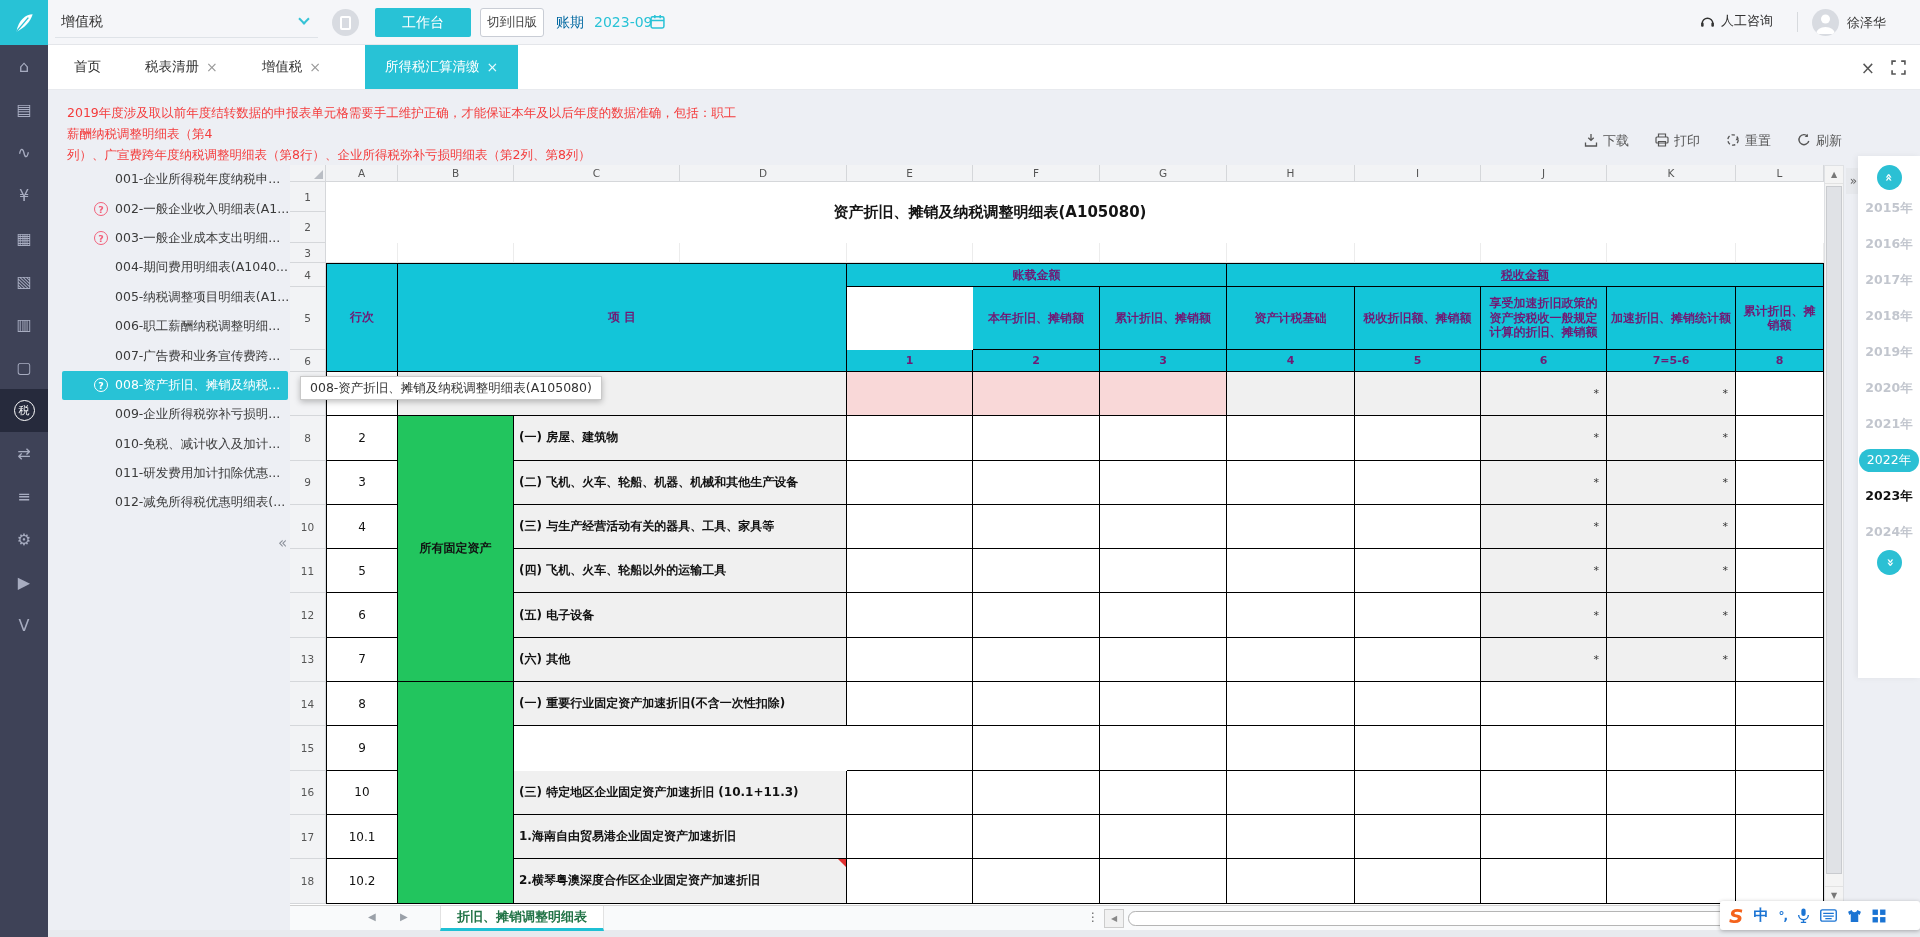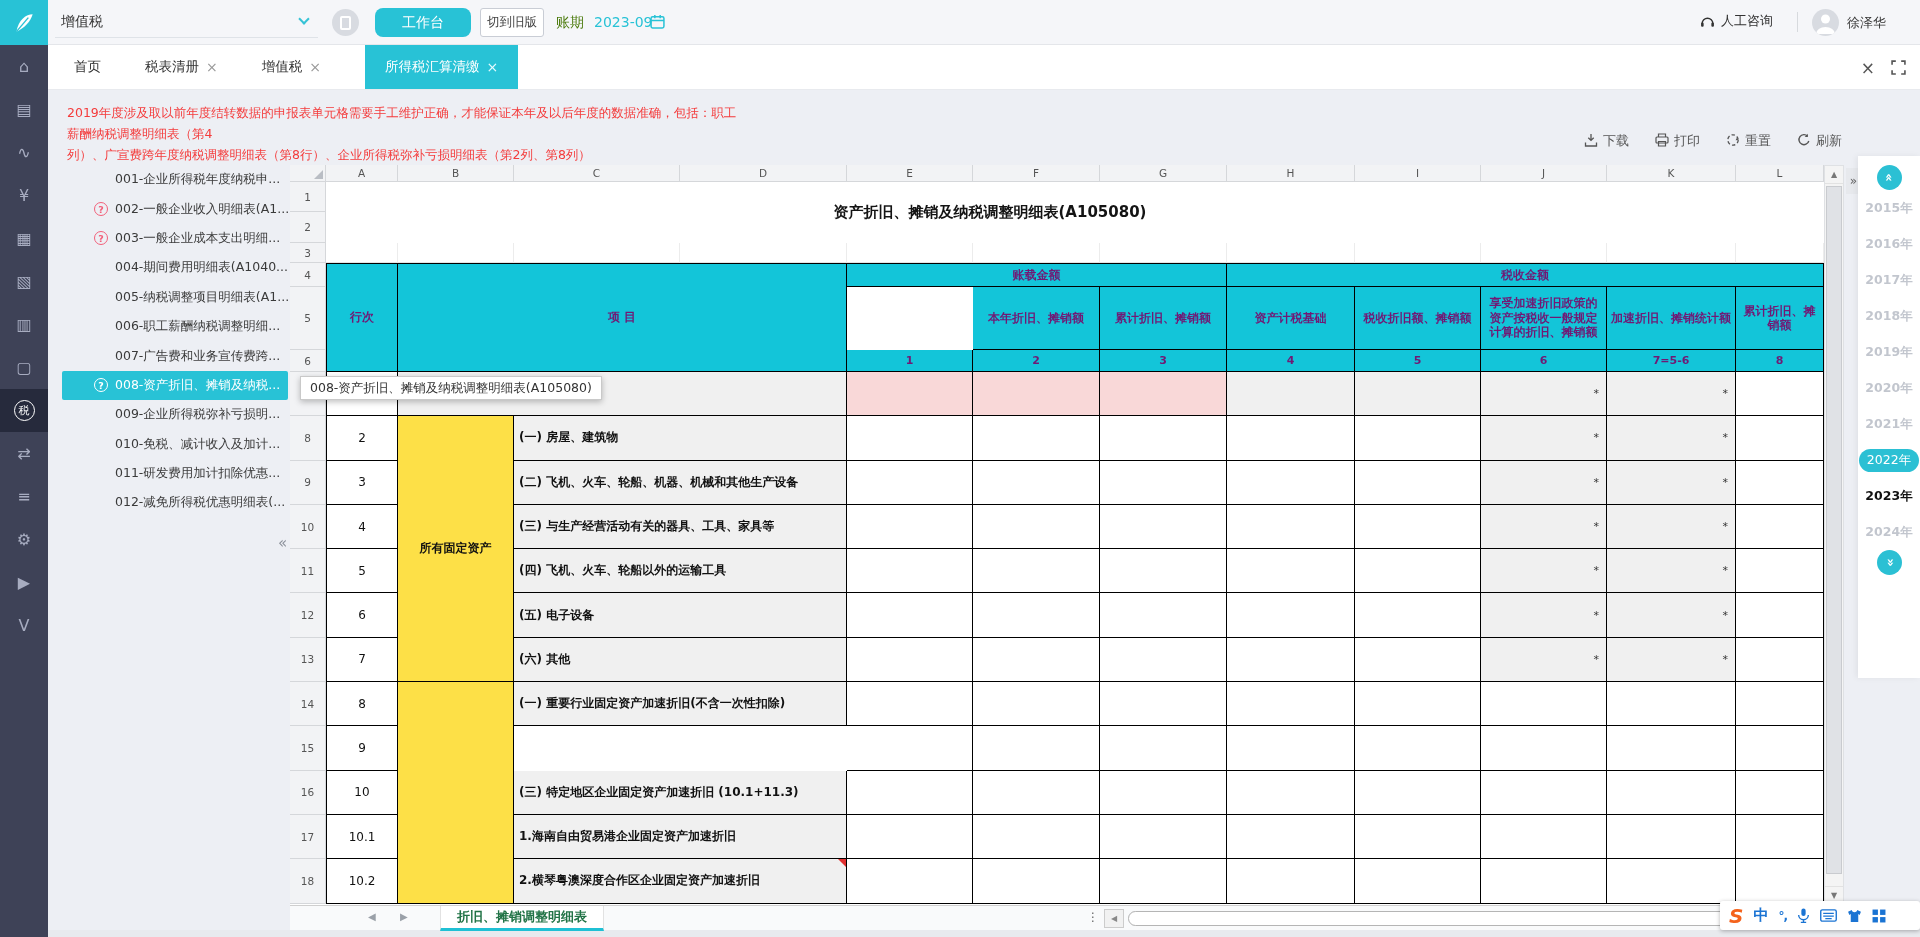--- a/index.html
+++ b/index.html
@@ -7,23 +7,23 @@
   .screen{position:relative;width:1920px;height:937px;overflow:hidden;background:#edeff4;}
 
   
   .topbar{position:absolute;left:0;top:0;width:1920px;height:45px;background:#f5f6f9;border-bottom:1px solid #e4e6ea;z-index:30;}
   .logo{position:absolute;left:0;top:0;width:48px;height:45px;background:#28c2d6;display:flex;align-items:center;justify-content:center;cursor:pointer;}
   .tselect{position:absolute;left:55px;top:6px;width:263px;height:32px;border-bottom:1px solid #dfe3e8;display:flex;align-items:center;cursor:pointer;}
   .tselect .val{font-size:14px;color:#333;padding-left:6px;}
   .chev{position:absolute;right:10px;top:9px;width:8px;height:8px;border-right:2px solid #35c3d6;border-bottom:2px solid #35c3d6;transform:rotate(45deg);}
   .clipcircle{position:absolute;left:332px;top:9px;width:27px;height:27px;border-radius:50%;background:#d8dbe1;display:flex;align-items:center;justify-content:center;cursor:pointer;}
   .clipcircle i{display:block;width:11px;height:14px;border:2px solid #fff;border-radius:2px;}
-  .btn-teal{position:absolute;left:375px;top:8px;width:96px;height:29px;background:#28c2d6;color:#fff;border:none;border-radius:8px;font-size:14px;cursor:pointer;}
+  .btn-teal{position:absolute;left:375px;top:8px;width:96px;height:29px;background:#28c2d6;color:#fff;border:none;border-radius:2px;font-size:14px;cursor:pointer;}
   .btn-ghost{position:absolute;left:480px;top:8px;width:64px;height:29px;background:#fff;color:#444;border:1px solid #c9cdd5;border-radius:3px;font-size:12.5px;cursor:pointer;padding:0;}
-  .plabel{position:absolute;left:556px;top:14px;font-size:14px;color:#4d7c0f;}
+  .plabel{position:absolute;left:556px;top:14px;font-size:14px;color:#0369a1;}
   .pval{position:absolute;left:594px;top:14px;font-size:14px;color:#28c2d6;cursor:pointer;}
   .cal{position:absolute;left:650px;top:14px;}
   .support{position:absolute;left:1700px;top:12px;display:flex;align-items:center;gap:6px;font-size:13px;color:#333;cursor:pointer;}
   .vdiv{position:absolute;left:1797px;top:12px;width:1px;height:20px;background:#d7dade;}
   .avatar{position:absolute;left:1812px;top:9px;width:27px;height:27px;border-radius:50%;background:#d8dbe1;overflow:hidden;cursor:pointer;}
   .uname{position:absolute;left:1847px;top:14px;font-size:13px;color:#333;cursor:pointer;}
 
   
   .rail{position:absolute;left:0;top:45px;width:48px;height:892px;background:#3e4257;z-index:25;}
   .ritem{width:48px;height:43px;display:flex;align-items:center;justify-content:center;color:#a7acc0;font-size:16px;cursor:pointer;}
@@ -59,21 +59,21 @@
   .chrome{background:#f2f3f5;border-right:1px solid #d5d7da;border-bottom:1px solid #d5d7da;display:flex;align-items:center;justify-content:center;font-size:10.5px;color:#555;}
   .corner{position:relative;}
   .corner:after{content:"";position:absolute;right:2px;bottom:2px;border-left:9px solid transparent;border-bottom:9px solid #b9bdc4;}
   .titlecell{display:flex;align-items:center;justify-content:center;font-size:15px;font-weight:bold;color:#141414;padding-right:170px;background:#fff;}
   .faint{border-right:1px solid #ececec;border-bottom:1px solid #e4e4e4;background:#fff;}
   .th{background:#13c5d9;border-right:1px solid #000;border-bottom:1px solid #000;display:flex;align-items:center;justify-content:center;text-align:center;font-size:12px;font-weight:bold;color:#701a75;line-height:1.2;padding:1px 3px;}
   .bt{border-top:1px solid #000;}
   .bl{border-left:1px solid #000;}
   .td{background:#fff;border-right:1px solid #000;border-bottom:1px solid #000;display:flex;align-items:center;justify-content:center;font-size:12px;color:#111;}
   .td.item{justify-content:flex-start;padding:0 5px;background:#f0f0f0;font-weight:bold;position:relative;}
-  .td.bcell{background:#fde047;font-weight:bold;}
+  .td.bcell{background:#22c55e;font-weight:bold;}
   .td.pink{background:#f9d8d8;}
   .td.gray{background:#f0f0f0;}
   .td.star{justify-content:flex-end;padding-right:7px;font-size:11px;color:#333;}
   .td.marker:after{content:"";position:absolute;right:0;top:0;border-left:8px solid transparent;border-top:8px solid #e03030;}
   .num{font-size:11px;}
 
   
   .tooltip{position:absolute;left:252px;top:286px;height:24px;padding:3px 9px;background:#fff;border:1px solid #c9c9c9;box-shadow:0 2px 6px rgba(0,0,0,.25);font-size:12.5px;color:#333;white-space:nowrap;z-index:40;}
 
   
@@ -351,21 +351,21 @@
         <div class="faint" style="grid-area: 4 / 7 / span 1 / span 1;"></div>
         <div class="faint" style="grid-area: 4 / 8 / span 1 / span 1;"></div>
         <div class="faint" style="grid-area: 4 / 9 / span 1 / span 1;"></div>
         <div class="faint" style="grid-area: 4 / 10 / span 1 / span 1;"></div>
         <div class="faint" style="grid-area: 4 / 11 / span 1 / span 1;"></div>
         <div class="faint" style="grid-area: 4 / 12 / span 1 / span 1;"></div>
         <div class="faint" style="grid-area: 4 / 13 / span 1 / span 1;"></div>
         <div class="th bt" style="grid-area: 5 / 3 / span 3 / span 3;">项 目</div>
         <div class="th bl bt" style="grid-area: 5 / 2 / span 3 / span 1;">行次</div>
         <div class="th bt" style="grid-area: 5 / 6 / span 1 / span 3;">账载金额</div>
-        <div class="th bt" style="grid-area: 5 / 9 / span 1 / span 5;">税收金额</div>
+        <div class="th bt" style="grid-area: 5 / 9 / span 1 / span 5; text-decoration: underline;">税收金额</div>
         <div class="th" style="grid-area: 6 / 7 / span 1 / span 1;">本年折旧、摊销额</div>
         <div class="th" style="grid-area: 6 / 8 / span 1 / span 1;">累计折旧、摊销额</div>
         <div class="th" style="grid-area: 6 / 9 / span 1 / span 1;">资产计税基础</div>
         <div class="th" style="grid-area: 6 / 10 / span 1 / span 1;">税收折旧额、摊销额</div>
         <div class="th" style="grid-area: 6 / 11 / span 1 / span 1;">享受加速折旧政策的资产按税收一般规定计算的折旧、摊销额</div>
         <div class="th" style="grid-area: 6 / 12 / span 1 / span 1;">加速折旧、摊销统计额</div>
         <div class="th" style="grid-area: 6 / 13 / span 1 / span 1;">累计折旧、摊销额</div>
         <div class="th num" style="grid-area: 7 / 6 / span 1 / span 1;">1</div>
         <div class="th num" style="grid-area: 7 / 7 / span 1 / span 1;">2</div>
         <div class="th num" style="grid-area: 7 / 8 / span 1 / span 1;">3</div>

